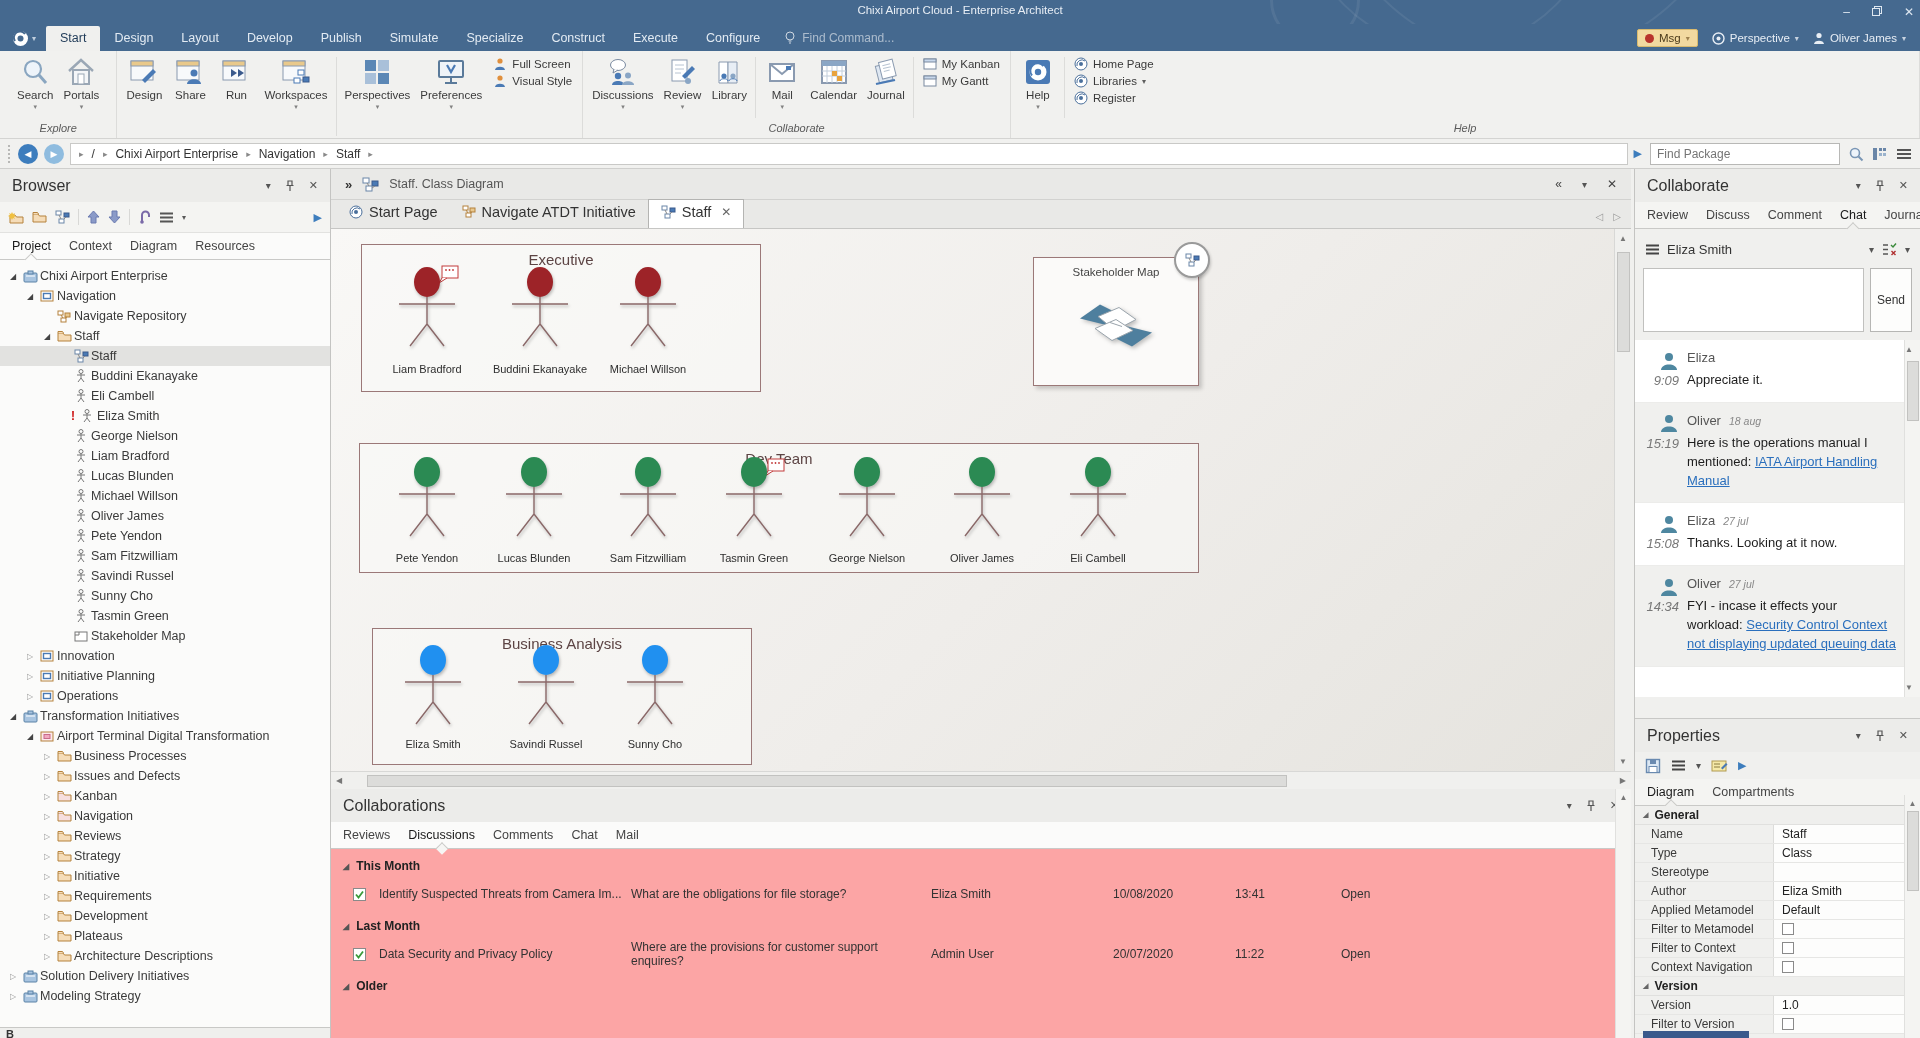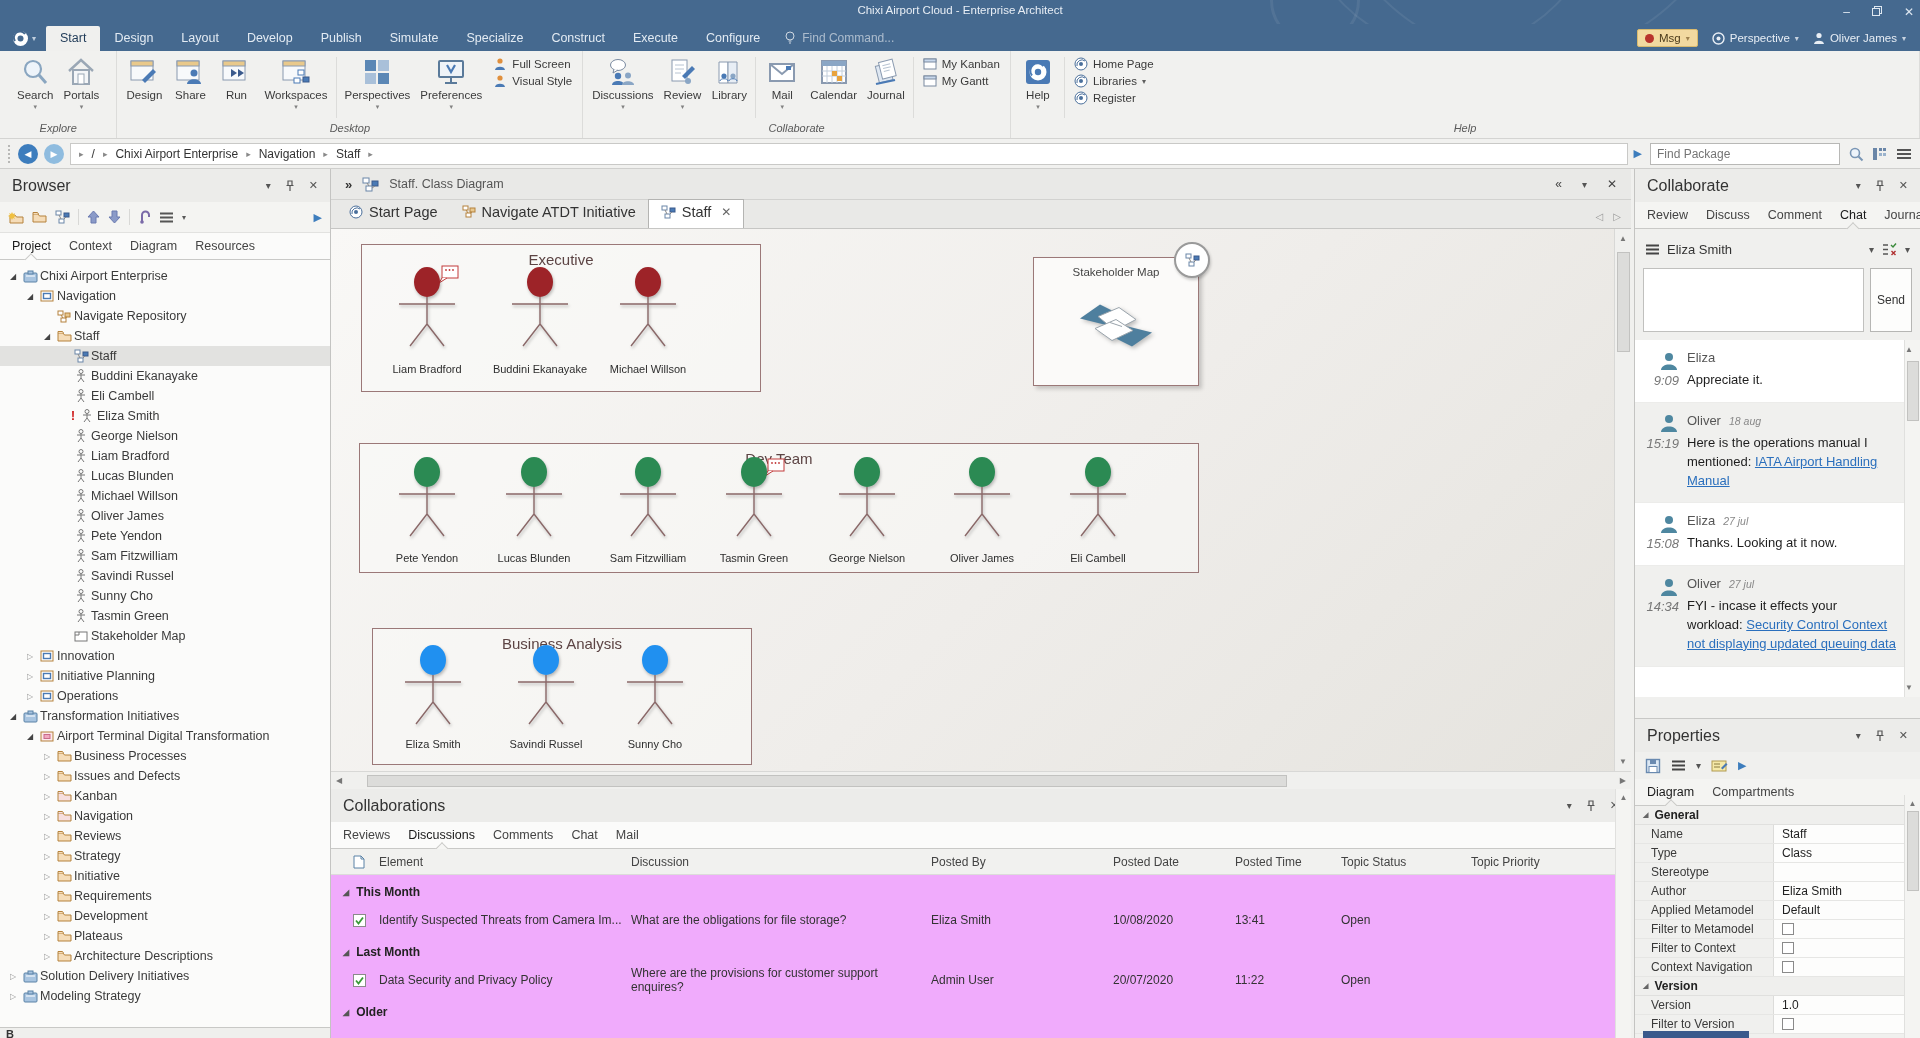--- a/index.html
+++ b/index.html
@@ -98,21 +98,21 @@
 .notepin{position:absolute;}
 .vscroll{position:absolute;right:0;top:0;width:17px;height:100%;background:#f0f0ee;border-left:1px solid #d8d8d6;display:flex;flex-direction:column;align-items:center;}
 .vthumb{width:13px;height:100px;background:#dcdcda;border:1px solid #c2c2c0;margin-top:4px;}
 .sarrow{font-size:8px;color:#777;padding:5px 0;}
 .hscroll{position:absolute;left:0;top:602px;width:100%;height:18px;background:#f0f0ee;border-top:1px solid #d8d8d6;display:flex;align-items:center;}
 .hthumb{height:12px;width:920px;background:#dcdcda;border:1px solid #c2c2c0;margin-left:20px;}
 .hs-left{padding:0 5px;font-size:8px;color:#777;}
 .hs-right{margin-left:auto;padding:0 5px;font-size:8px;color:#777;}
 
 
-.collab{position:absolute;left:0;top:620px;width:100%;bottom:0;background:#f0abfc;--notch:#f6f6f4;}
+.collab{position:absolute;left:0;top:620px;width:100%;bottom:0;background:#fca5a5;--notch:#f6f6f4;}
 .ctable{position:relative;}
 .crow{display:grid;grid-template-columns:40px 252px 300px 182px 122px 106px 130px 1fr;align-items:center;padding-left:8px;}
 .chead{height:26px;background:#f1f1ef;border-bottom:1px solid #dcdcda;color:#444;font-size:12px;}
 .cdata{height:30px;font-size:12px;color:#333;}
 .cgroup{display:flex;align-items:center;gap:7px;height:26px;padding-left:12px;font-weight:bold;font-size:12px;color:#222;margin-top:4px;}
 .cscroll{position:absolute;right:0;top:0;width:16px;bottom:0;background:#f4f4f2;border-left:1px solid #e0e0de;text-align:center;}
 
 
 .rightcol{position:absolute;left:1634px;top:169px;width:286px;bottom:0;background:#f0f0ee;border-left:1px solid #c4c4c2;--notch:#f0f0ee;}
 .collabpanel{position:absolute;left:0;top:0;width:100%;height:532px;overflow:hidden;}
@@ -340,21 +340,20 @@
               <span class="icon">
                 <svg width="14" height="14" viewBox="0 0 14 14">
                   <circle cx="7" cy="4" r="2.6" fill="#e08f3c"></circle>
                   <path d="M2 13 C2 8.5 12 8.5 12 13 Z" fill="#4a7ab5"></path>
                 </svg>
               </span>
               <span>Visual Style</span>
             </div>
           </div>
         </div>
-        <div class="rglabel">Desktop</div>
       </div>
       <div class="rgroup">
         <div class="rbuttons">
           <div class="rbtn">
             <span class="icon">
               <svg width="30" height="30" viewBox="0 0 30 30">
                 <ellipse cx="10" cy="8" rx="7.5" ry="5.5" fill="#fff" stroke="#7a8aa0"></ellipse>
                 <path d="M6 12 L5 16 L10 13" fill="#fff" stroke="#7a8aa0"></path>
                 <circle cx="10" cy="19" r="3.2" fill="#4a7ab5"></circle>
                 <path d="M4 28 C4 22.5 16 22.5 16 28 Z" fill="#4a7ab5"></path>
@@ -1258,35 +1257,20 @@
           </span>
       </div>
       <div class="tabrow" id="collab-tabs" style="background:#fbfbfa;">
           <span class="tab">Reviews</span>
           <span class="tab active">Discussions</span>
           <span class="tab">Comments</span>
           <span class="tab">Chat</span>
           <span class="tab">Mail</span>
         </div>
       <div class="ctable" id="collab-table">
-          <div class="crow chead">
-            <span class="icon">
-              <svg width="12" height="14" viewBox="0 0 12 14">
-                <path d="M1 1 H8 L11 4 V13 H1 Z" fill="#fff" stroke="#5b82a6"></path>
-                <path d="M8 1 V4 H11" fill="none" stroke="#5b82a6"></path>
-              </svg>
-            </span>
-            <span>Element</span>
-            <span>Discussion</span>
-            <span>Posted By</span>
-            <span>Posted Date</span>
-            <span>Posted Time</span>
-            <span>Topic Status</span>
-            <span>Topic Priority</span>
-          </div>
           <div class="cgroup">
             <span style="font-size: 8px; color: rgb(85, 85, 85);">◢</span>
             <span>This Month</span>
           </div>
           <div class="crow cdata">
             <span class="icon">
               <svg width="13" height="13" viewBox="0 0 13 13">
                 <rect x="0.5" y="0.5" width="12" height="12" fill="#fff" stroke="#8a8a8a"></rect>
                 <path d="M3 6.5 L5.5 9.5 L10 3.5" fill="none" stroke="#3a9a3a" stroke-width="1.8"></path>
               </svg>

